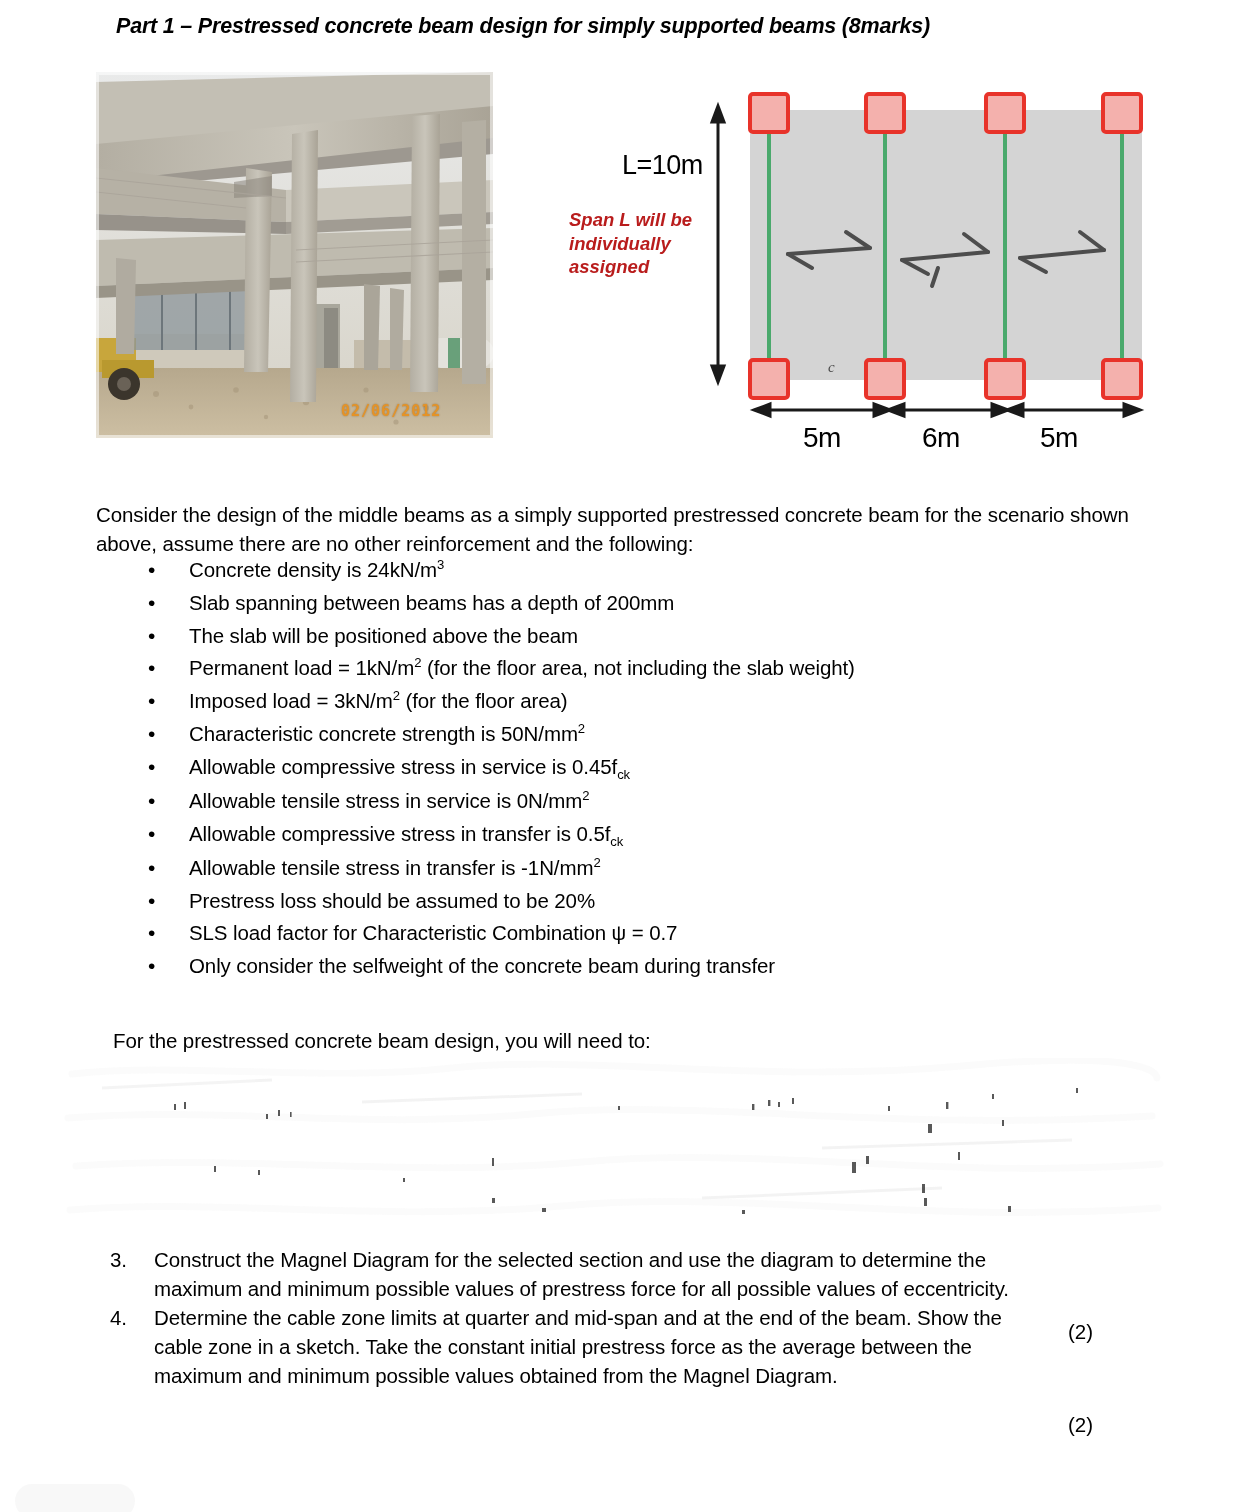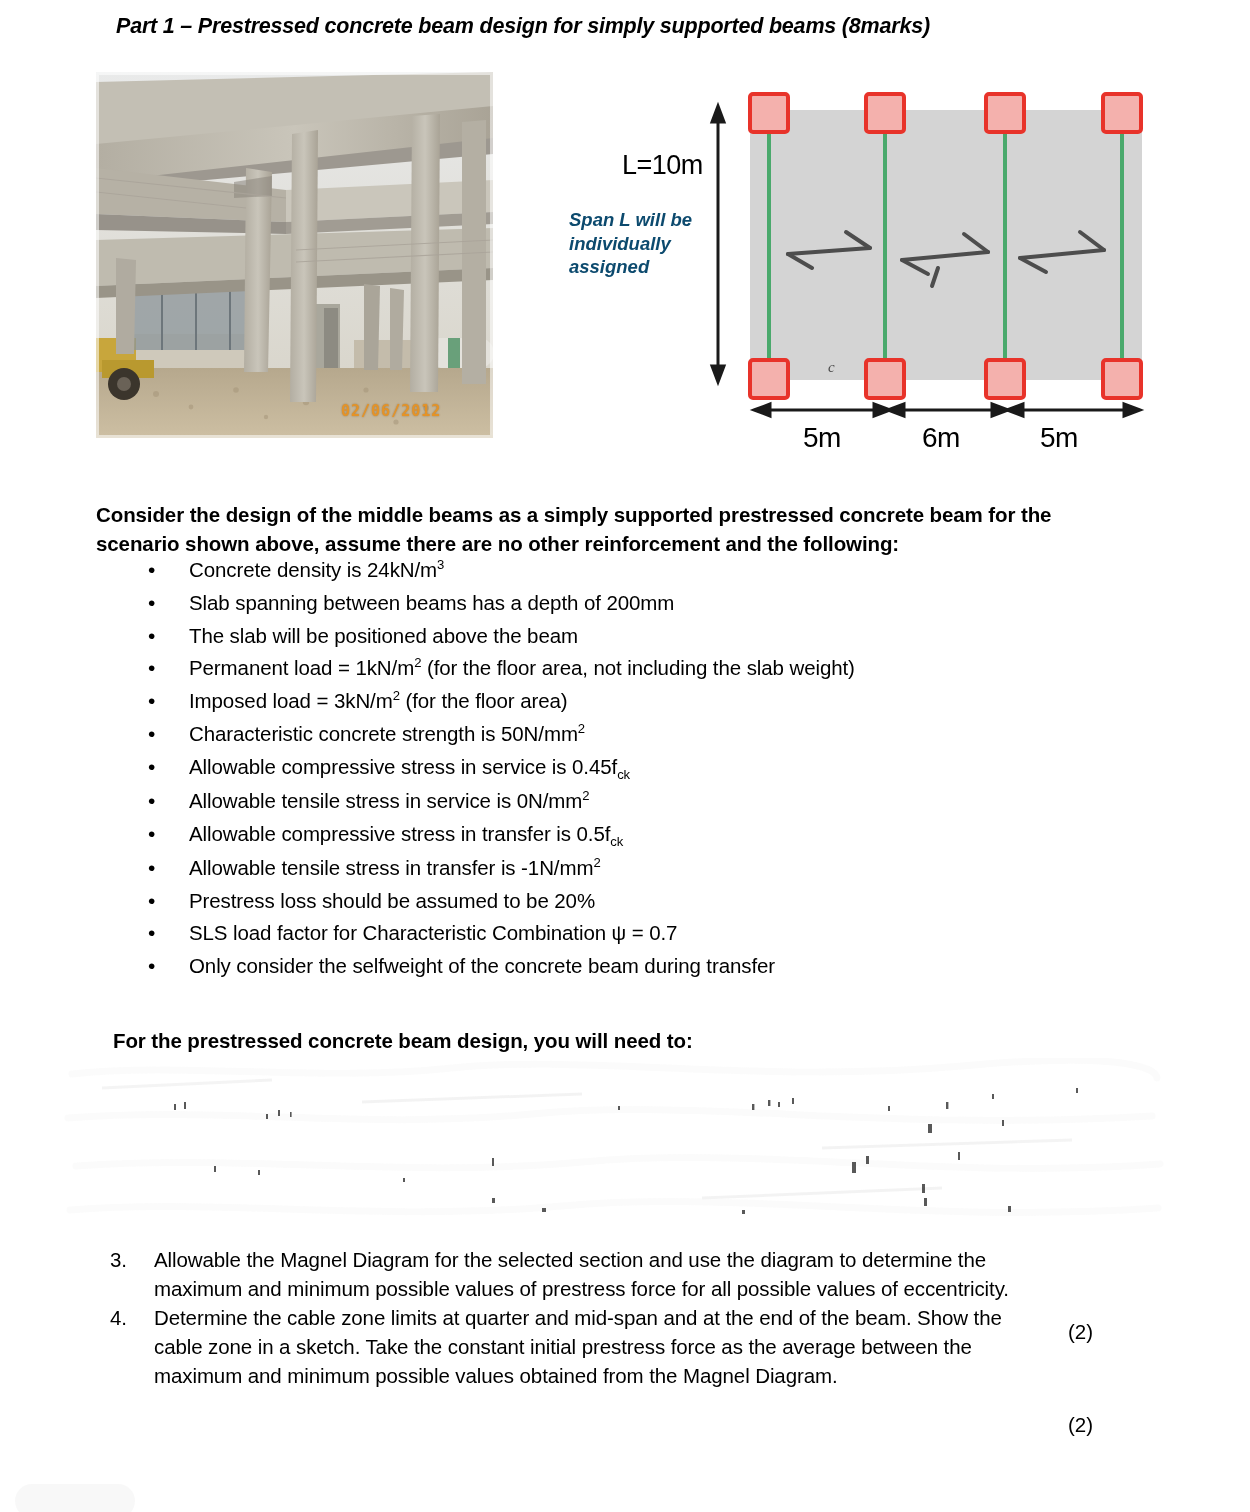--- a/index.html
+++ b/index.html
@@ -73,37 +73,36 @@
     margin-left: 26px;
   }
   .lbl-span {
     position: absolute;
     left: 29px;
     top: 136px;
     width: 160px;
     font-size: 18.5px;
     font-weight: bold;
     font-style: italic;
-    color: #0c4a6e;
+    color: #b91c1c;
     line-height: 1.28;
   }
 
   .dim-label {
     position: absolute;
     font-size: 28px;
     letter-spacing: -0.5px;
   }
 
   
   .para {
     position: absolute;
     font-size: 20.5px;
     line-height: 1.42;
     letter-spacing: -0.1px;
-    font-weight: bold;
   }
   #intro-para {
     left: 96px;
     top: 500px;
     width: 1035px;
   }
   #need-para {
     left: 113px;
     top: 1026px;
     width: 900px;
@@ -430,21 +429,21 @@
         <rect x="804" y="98" width="3" height="8"></rect>
       <rect x="896" y="94" width="2" height="8"></rect>
         <rect x="1014" y="30" width="2" height="5"></rect>
     </g>
   </svg>
 </div>
 
 <div class="tasks">
   <div class="task-row">
     <div class="task-num">3.</div>
-    <div class="task-text">Allowable the Magnel Diagram for the selected section and use the diagram to determine the maximum and minimum possible values of prestress force for all possible values of eccentricity.</div>
+    <div class="task-text">Construct the Magnel Diagram for the selected section and use the diagram to determine the maximum and minimum possible values of prestress force for all possible values of eccentricity.</div>
   </div>
   <div class="task-row">
     <div class="task-num">4.</div>
     <div class="task-text">Determine the cable zone limits at quarter and mid-span and at the end of the beam.  Show the cable zone in a sketch.  Take the constant initial prestress force as the average between the maximum and minimum possible values obtained from the Magnel Diagram.</div>
   </div>
 </div>
 
 <div class="marks" id="marks-3">(2)</div>
 <div class="marks" id="marks-4">(2)</div>
 

